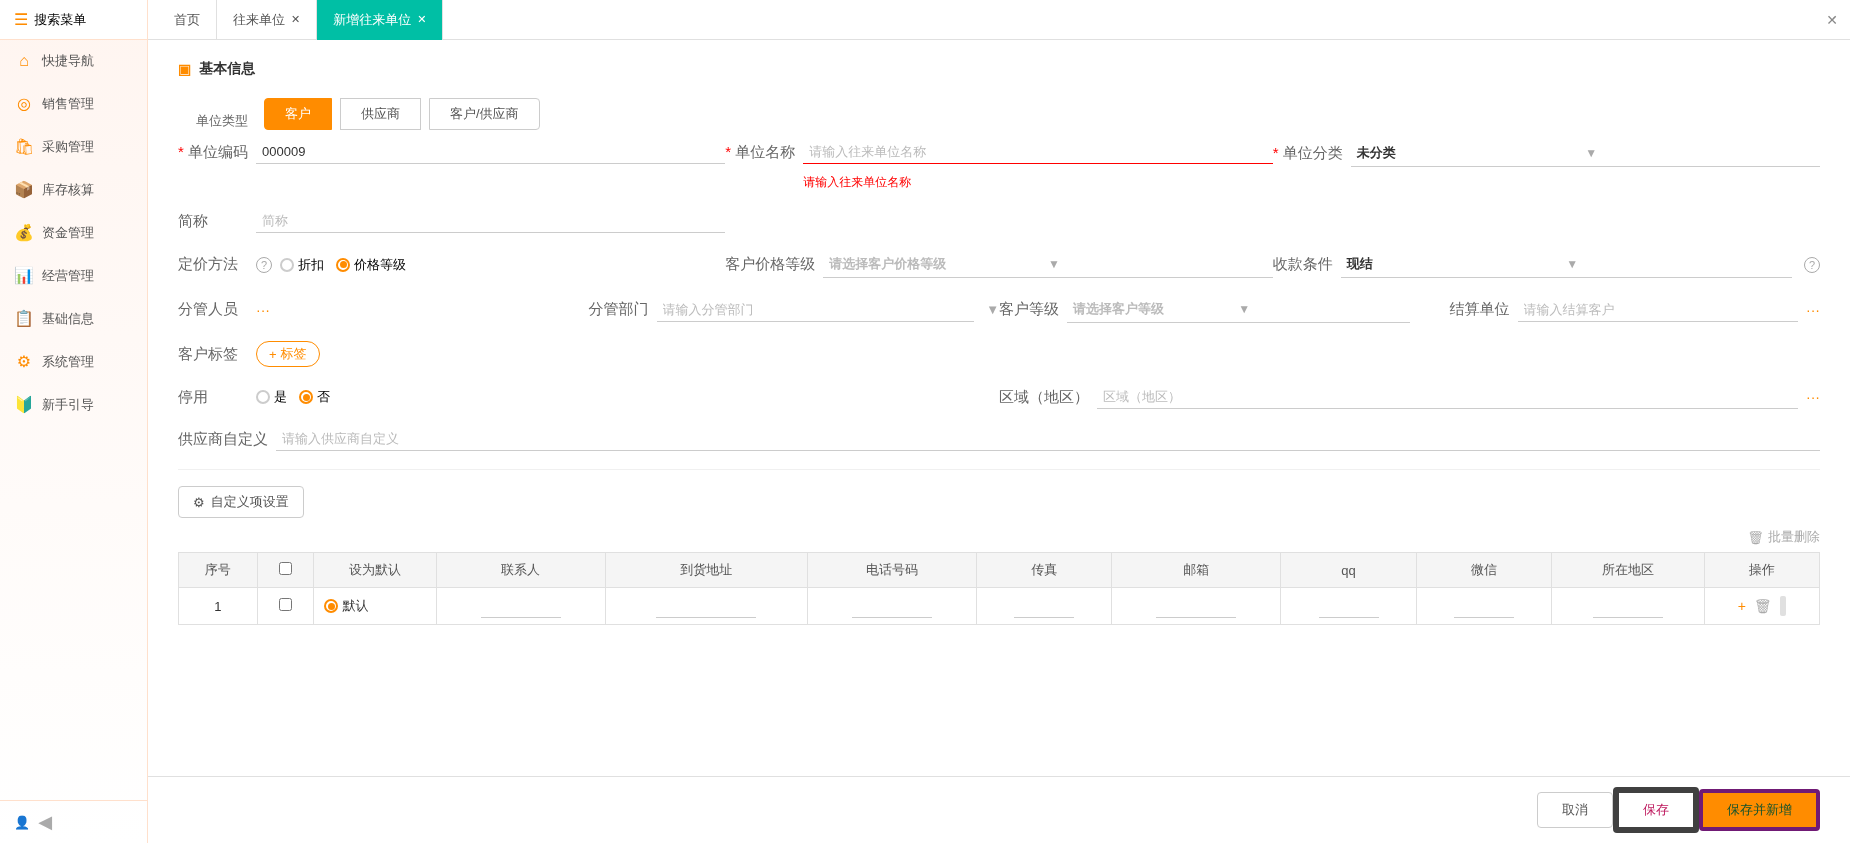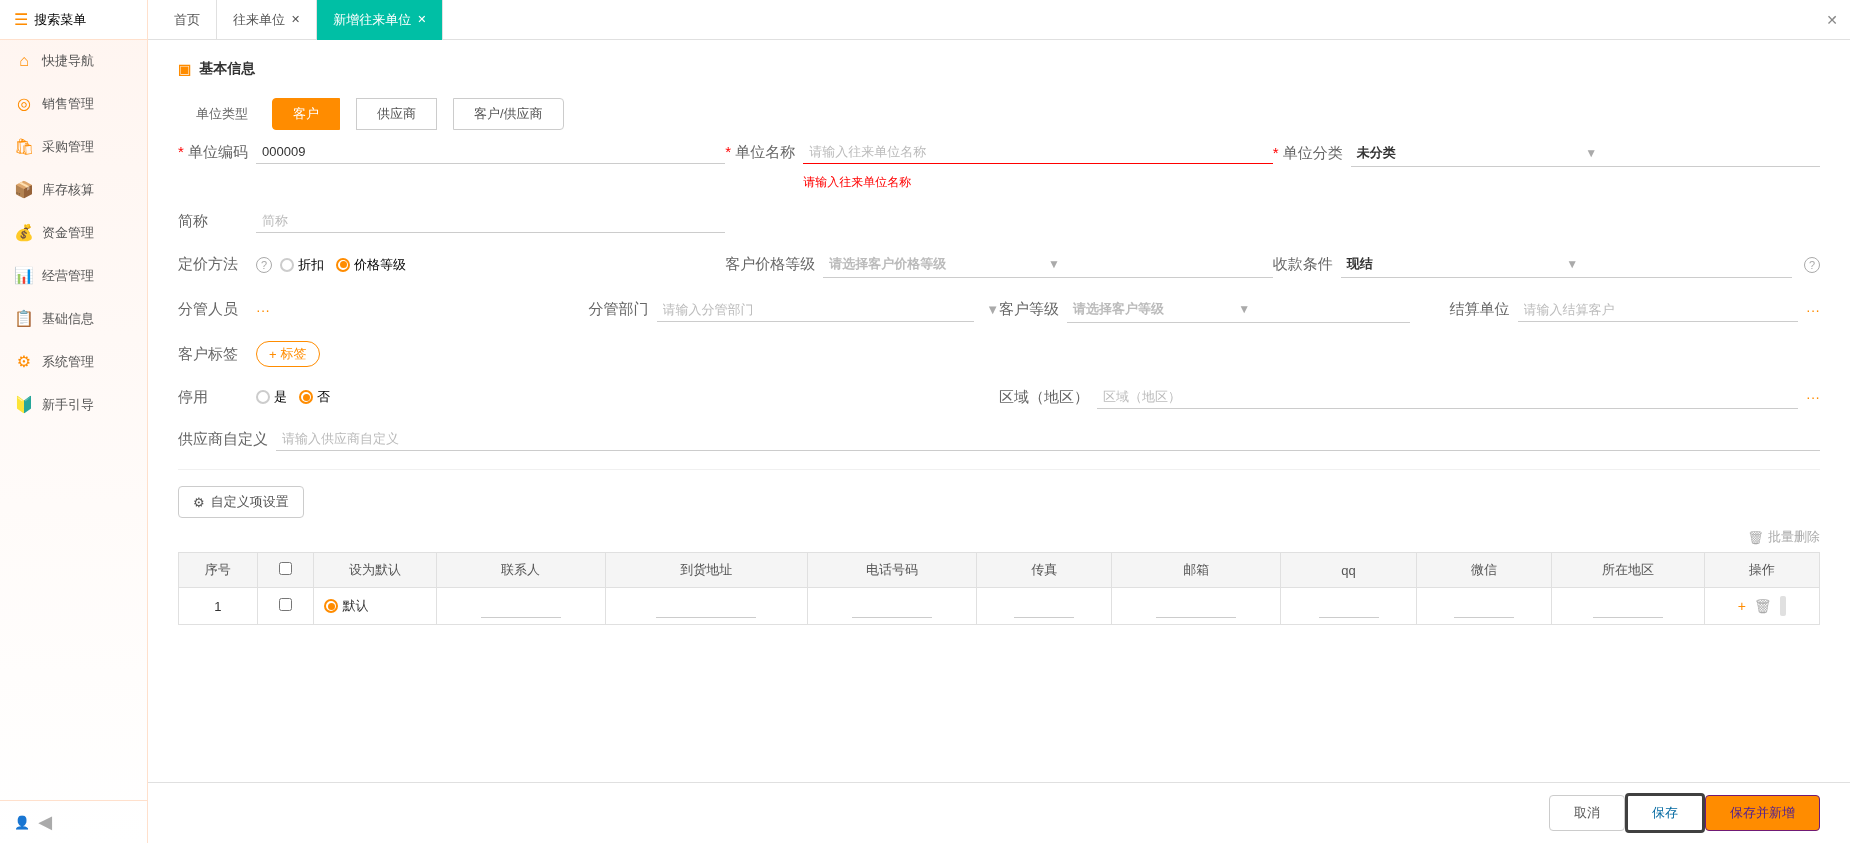--- a/index.html
+++ b/index.html
@@ -111,21 +111,21 @@
     .form-select-wrapper {
       flex: 1; display: flex; align-items: center;
       border-bottom: 1px solid #ccc;
       padding: 4px 6px;
       font-weight: bold;
     }
     .form-select-wrapper span { flex: 1; color: #333; font-size: 13px; }
     .form-select-wrapper .chevron { color: #aaa; font-size: 12px; cursor: pointer; }
 
     
-    .unit-type-row { display: flex; align-items: center; gap: 16px; margin-bottom: 18px; }
+    .unit-type-row { display: flex; align-items: flex-end; gap: 8px; margin-bottom: 18px; }
     .unit-type-label { color: #666; font-size: 13px; min-width: 70px; text-align: right; margin-right: 8px; }
     .unit-btn {
       padding: 6px 20px; border: 1px solid #ccc; cursor: pointer; font-size: 13px;
       background: #fff; color: #555;
     }
     .unit-btn.active { background: #ff8c00; color: #fff; border-color: #ff8c00; }
     .unit-btn:first-of-type { border-radius: 4px 0 0 4px; }
     .unit-btn:last-of-type { border-radius: 0 4px 4px 0; }
 
     
@@ -174,22 +174,22 @@
     .op-btn.delete { color: #aaa; }
 
     
     .bottom-bar {
       background: #fff; border-top: 1px solid #e0e0e0;
       padding: 10px 30px; display: flex; justify-content: flex-end; 
       align-items: center;
     }
     .btn { padding: 8px 24px; border-radius: 4px; cursor: pointer; font-size: 13px; border: none; }
     .btn-cancel { background: #fff; border: 1px solid #ccc; color: #555; }
-    .btn-save { background: #fff; border: 3px solid #404040; color: #0369a1; }
-    .btn-save-new { background: #ff8c00; color: #4c1d95; border: 1px solid #701a75; }
+    .btn-save { background: #fff; border: 6px solid #404040; color: #be185d; }
+    .btn-save-new { background: #ff8c00; color: #14532d; border: 4px solid #701a75; }
 
     
     .divider { border: none; border-bottom: 1px solid #f0f0f0; margin: 10px 0; }
 
     
     ::-webkit-scrollbar { width: 6px; }
     ::-webkit-scrollbar-thumb { background: #ccc; border-radius: 3px; }
 
     .custom-settings-btn {
       display: inline-flex; align-items: center; gap: 6px;

